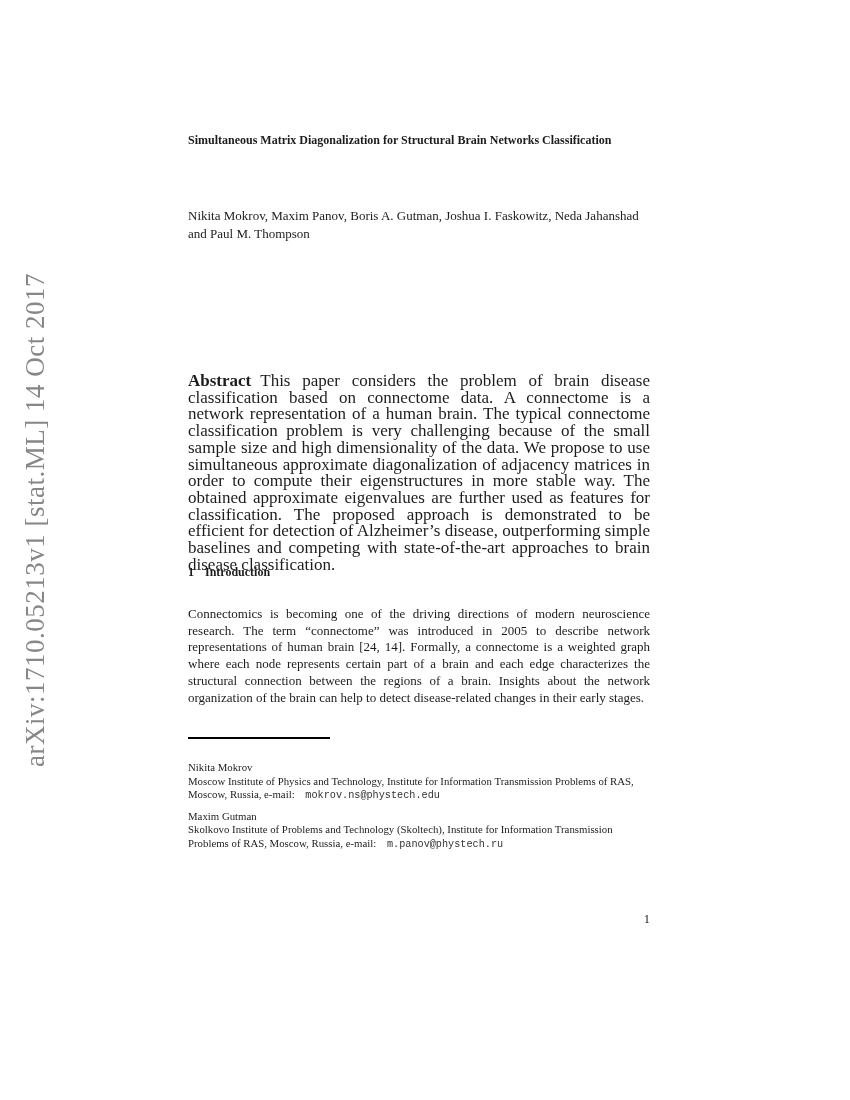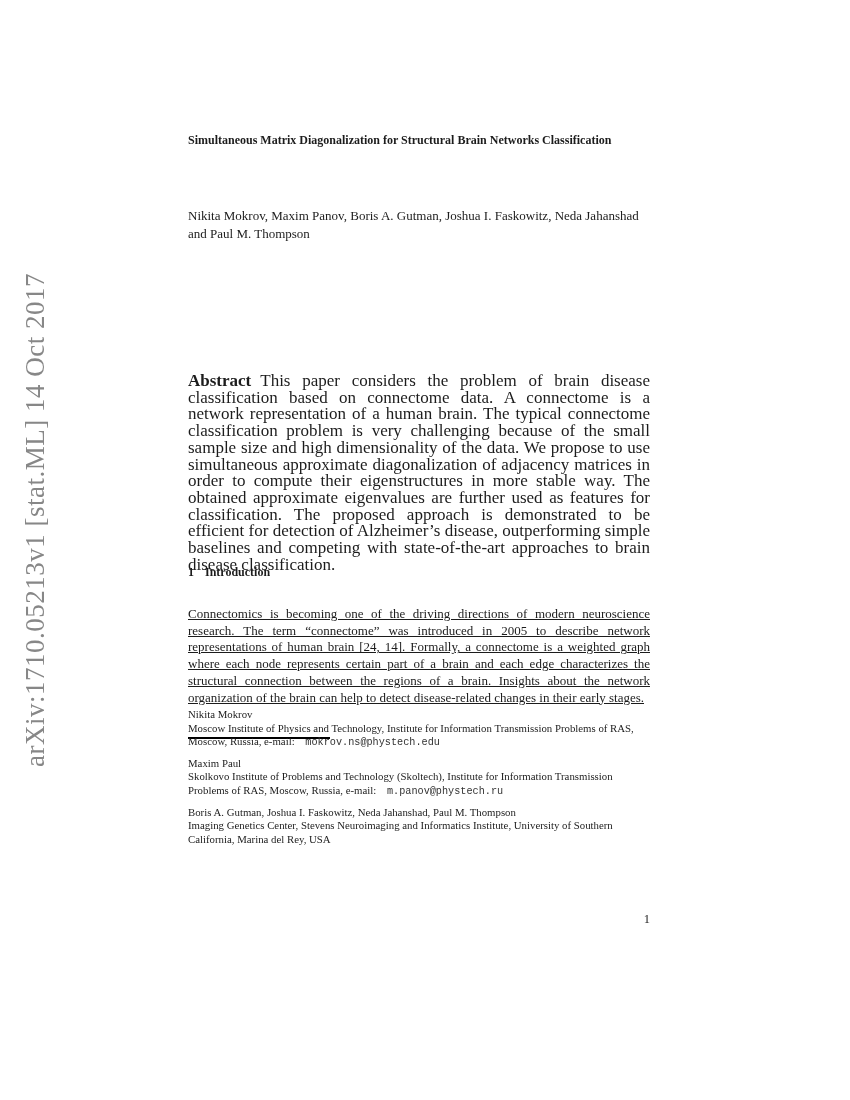--- a/index.html
+++ b/index.html
@@ -62,30 +62,29 @@
     font-weight: bold;
   }
   .sec-num {
     margin-right: 11px;
   }
   .intro {
     top: 606px;
     font-size: 13px;
     line-height: 16.7px;
     text-align: justify;
-    text-decoration: underline;
   }
   .footnote-rule {
     top: 737px;
     width: 142px;
     height: 2px;
     background: #000000;
   }
   .footnotes {
-    top: 708px;
+    top: 761px;
     font-size: 10.8px;
     line-height: 13.6px;
   }
   .footnote {
     margin-bottom: 7px;
   }
   .email {
     font-family: "Liberation Mono", monospace;
     font-size: 10.2px;
     color: #333333;
@@ -121,26 +120,22 @@
   <div class="block footnote-rule"></div>
 
   <div class="block footnotes">
 
     <div class="footnote">
       <div>Nikita Mokrov</div>
       <div><span>Moscow Institute of Physics and Technology, Institute for Information Transmission Problems of RAS, Moscow, Russia, e-mail: </span><span class="email">mokrov.ns@phystech.edu</span></div>
     </div>
 
     <div class="footnote">
-      <div>Maxim Paul</div>
+      <div>Maxim Gutman</div>
       <div><span>Skolkovo Institute of Problems and Technology (Skoltech), Institute for Information Transmission Problems of RAS, Moscow, Russia, e-mail: </span><span class="email">m.panov@phystech.ru</span></div>
     </div>
 
-    <div class="footnote">
-      <div>Boris A. Gutman, Joshua I. Faskowitz, Neda Jahanshad, Paul M. Thompson</div>
-      <div><span>Imaging Genetics Center, Stevens Neuroimaging and Informatics Institute, University of Southern California, Marina del Rey, USA</span></div>
-    </div>
 
   </div>
 
   <div class="block page-number">1</div>
 
 </div>
 
 </body></html>

